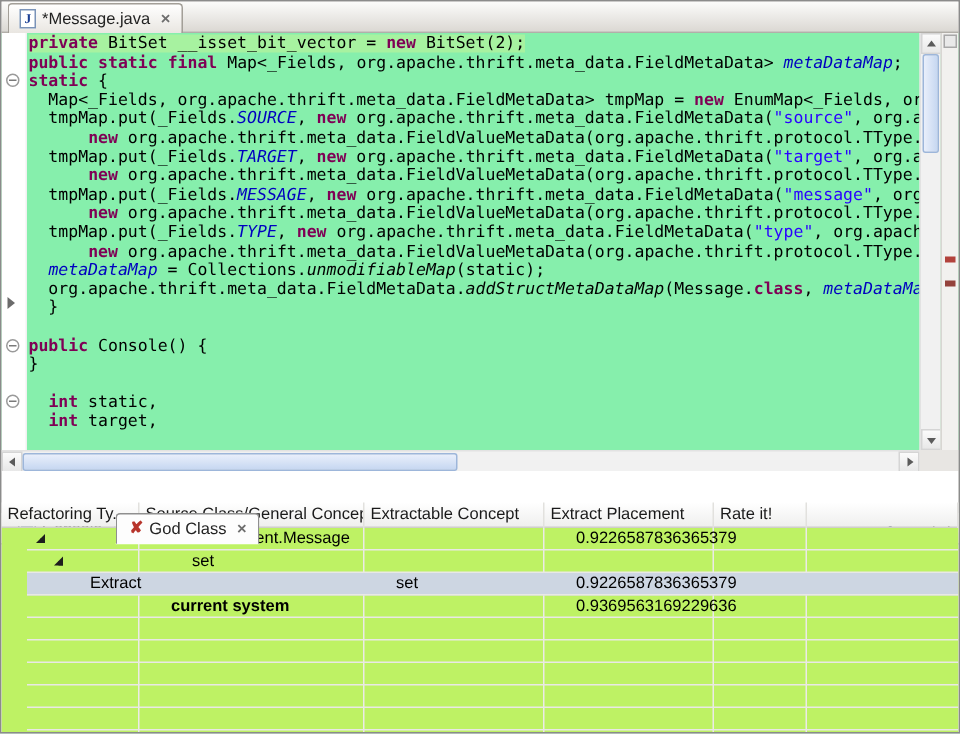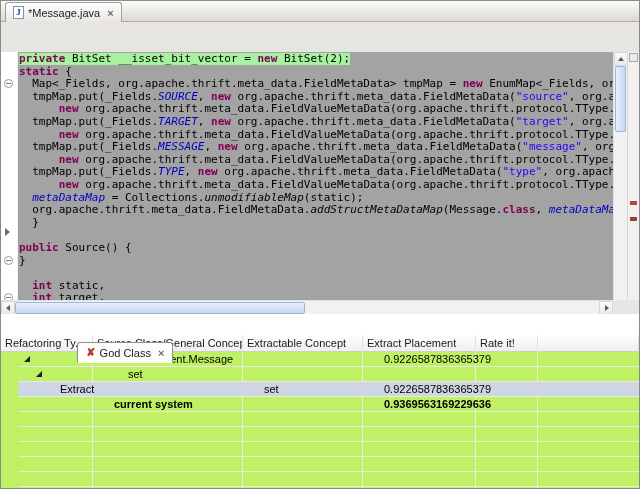--- a/index.html
+++ b/index.html
@@ -13,21 +13,21 @@
     background:linear-gradient(#fcfcfb,#dbd8d3); border-bottom:1px solid #b2afa9; }
   .editor-tab { position:absolute; left:4px; top:1px; height:20px; display:flex; align-items:center; gap:4px;
     padding:0 7px; background:linear-gradient(#ffffff,#e9e6e1); border:1px solid #a39f98; border-bottom:none;
     border-radius:3px 3px 0 0; }
   .java-icon { display:inline-block; width:11px; height:13px; background:#fff; border:1px solid #7a93b8;
     font:bold 9px "Liberation Serif",serif; color:#1b3f94; text-align:center; line-height:11px; }
   .tab-title { color:#222; }
   .tab-close { color:#6e6e6e; font-weight:bold; font-size:11px; margin-left:3px; cursor:default; }
 
   
-  .editor-body { position:absolute; top:21px; left:0; right:0; height:278px; background:#a3a3a3; overflow:hidden;margin-top:30px; }
+  .editor-body { position:absolute; top:21px; left:0; right:0; height:278px; background:#86efac; overflow:hidden; }
   .fold-ruler { position:absolute; left:0; top:0; bottom:0; width:17px; background:#fff; border-right:1px solid #f1f1f1; }
   .fold-marker { position:absolute; left:3px; width:9px; height:9px; border:1px solid #9a9a9a; border-radius:50%; background:#fff; }
   .fold-marker::after { content:""; position:absolute; left:1px; right:1px; top:3px; height:1px; background:#7a7a7a; }
   .edit-marker { position:absolute; left:4px; top:176px; width:0; height:0;
     border-top:4px solid transparent; border-bottom:4px solid transparent; border-left:5px solid #6b6b6b; }
 
   .code-area { position:absolute; left:18px; top:1px; width:594px; bottom:0; overflow:hidden; }
   .code-line { height:12.6px; line-height:12.6px; white-space:pre;
     font-family:"DejaVu Sans Mono",monospace; font-size:11px; color:#000; }
   .code-line .hl { background:var(--c-hl,#a7f2a0); }
@@ -112,35 +112,36 @@
 
   <div class="editor-body">
     <div class="fold-ruler" id="fold-ruler">
       <div class="edit-marker"></div>
     <div class="fold-marker" style="top: 27.2px;"></div>
         <div class="fold-marker" style="top: 203.6px;"></div>
         <div class="fold-marker" style="top: 241.4px;"></div>
       </div>
     <div class="code-area" id="code-lines">
         <div class="code-line"><span class="hl"><span class="tk-kw">private</span><span class="tk-pl"> BitSet __isset_bit_vector = </span><span class="tk-kw">new</span><span class="tk-pl"> BitSet(2);</span></span></div>
+        <div class="code-line"><span><span class="tk-kw">public</span><span class="tk-pl"> </span><span class="tk-kw">static</span><span class="tk-pl"> </span><span class="tk-kw">final</span><span class="tk-pl"> Map&lt;_Fields, org.apache.thrift.meta_data.FieldMetaData&gt; </span><span class="tk-sf">metaDataMap</span><span class="tk-pl">;</span></span></div>
         <div class="code-line"><span><span class="tk-kw">static</span><span class="tk-pl"> {</span></span></div>
         <div class="code-line"><span><span class="tk-pl">  Map&lt;_Fields, org.apache.thrift.meta_data.FieldMetaData&gt; tmpMap = </span><span class="tk-kw">new</span><span class="tk-pl"> EnumMap&lt;_Fields, org.apache.thrift.meta_data.FieldMetaData&gt;(_Fields.</span></span></div>
         <div class="code-line"><span><span class="tk-pl">  tmpMap.put(_Fields.</span><span class="tk-sf">SOURCE</span><span class="tk-pl">, </span><span class="tk-kw">new</span><span class="tk-pl"> org.apache.thrift.meta_data.FieldMetaData(</span><span class="tk-st">"source"</span><span class="tk-pl">, org.apache.thrift.TFieldRequirementType.DEFAULT,</span></span></div>
         <div class="code-line"><span><span class="tk-pl">      </span><span class="tk-kw">new</span><span class="tk-pl"> org.apache.thrift.meta_data.FieldValueMetaData(org.apache.thrift.protocol.TType.</span></span></div>
         <div class="code-line"><span><span class="tk-pl">  tmpMap.put(_Fields.</span><span class="tk-sf">TARGET</span><span class="tk-pl">, </span><span class="tk-kw">new</span><span class="tk-pl"> org.apache.thrift.meta_data.FieldMetaData(</span><span class="tk-st">"target"</span><span class="tk-pl">, org.apache.thrift.TFieldRequirementType.DEFAULT,</span></span></div>
         <div class="code-line"><span><span class="tk-pl">      </span><span class="tk-kw">new</span><span class="tk-pl"> org.apache.thrift.meta_data.FieldValueMetaData(org.apache.thrift.protocol.TType.</span></span></div>
         <div class="code-line"><span><span class="tk-pl">  tmpMap.put(_Fields.</span><span class="tk-sf">MESSAGE</span><span class="tk-pl">, </span><span class="tk-kw">new</span><span class="tk-pl"> org.apache.thrift.meta_data.FieldMetaData(</span><span class="tk-st">"message"</span><span class="tk-pl">, org.apache.thrift.TFieldRequirementType.</span></span></div>
         <div class="code-line"><span><span class="tk-pl">      </span><span class="tk-kw">new</span><span class="tk-pl"> org.apache.thrift.meta_data.FieldValueMetaData(org.apache.thrift.protocol.TType.</span></span></div>
         <div class="code-line"><span><span class="tk-pl">  tmpMap.put(_Fields.</span><span class="tk-sf">TYPE</span><span class="tk-pl">, </span><span class="tk-kw">new</span><span class="tk-pl"> org.apache.thrift.meta_data.FieldMetaData(</span><span class="tk-st">"type"</span><span class="tk-pl">, org.apache.thrift.TFieldRequirementType.DEFAULT,</span></span></div>
         <div class="code-line"><span><span class="tk-pl">      </span><span class="tk-kw">new</span><span class="tk-pl"> org.apache.thrift.meta_data.FieldValueMetaData(org.apache.thrift.protocol.TType.</span></span></div>
         <div class="code-line"><span><span class="tk-pl">  </span><span class="tk-sf">metaDataMap</span><span class="tk-pl"> = Collections.</span><span class="tk-sm">unmodifiableMap</span><span class="tk-pl">(static);</span></span></div>
         <div class="code-line"><span><span class="tk-pl">  org.apache.thrift.meta_data.FieldMetaData.</span><span class="tk-sm">addStructMetaDataMap</span><span class="tk-pl">(Message.</span><span class="tk-kw">class</span><span class="tk-pl">, </span><span class="tk-sf">metaDataMap</span></span></div>
         <div class="code-line"><span><span class="tk-pl">  }</span></span></div>
         <div class="code-line"><span></span></div>
-        <div class="code-line"><span><span class="tk-kw">public</span><span class="tk-pl"> Source() {</span></span></div>
+        <div class="code-line"><span><span class="tk-kw">public</span><span class="tk-pl"> Console() {</span></span></div>
         <div class="code-line"><span><span class="tk-pl">}</span></span></div>
         <div class="code-line"><span></span></div>
         <div class="code-line"><span><span class="tk-pl">  </span><span class="tk-kw">int</span><span class="tk-pl"> static,</span></span></div>
         <div class="code-line"><span><span class="tk-pl">  </span><span class="tk-kw">int</span><span class="tk-pl"> target,</span></span></div>
       </div>
     <div class="vscroll">
       <div class="vs-btn vs-up"></div>
       <div class="vs-thumb"></div>
       <div class="vs-btn vs-down"></div>
     </div>
@@ -203,21 +204,21 @@
             <span class="expander" style="left: 18px;"></span>
             <div class="tcell" style="left: 92px; width: 150px; padding-left: 18px;">set</div>
           </div>
           <div class="trow selected">
             <div class="tcell" style="left: 0px; width: 92px; padding-left: 42px;">Extract</div>
             <div class="tcell" style="left: 242px; width: 120px; padding-left: 4px;">set</div>
             <div class="tcell" style="left: 362px; width: 113px; padding-left: 4px;">0.9226587836365379</div>
           </div>
           <div class="trow">
             <div class="tcell" style="left: 92px; width: 150px; padding-left: 4px; font-weight: bold;">current system</div>
-            <div class="tcell" style="left: 362px; width: 113px; padding-left: 4px; font-weight: bold;">0.9369563169229636</div>
+            <div class="tcell" style="left: 362px; width: 113px; padding-left: 4px;">0.9369563169229636</div>
           </div>
           <div class="trow"></div>
           <div class="trow"></div>
           <div class="trow"></div>
           <div class="trow"></div>
           <div class="trow"></div>
         </div>
     </div>
   </div>
 

